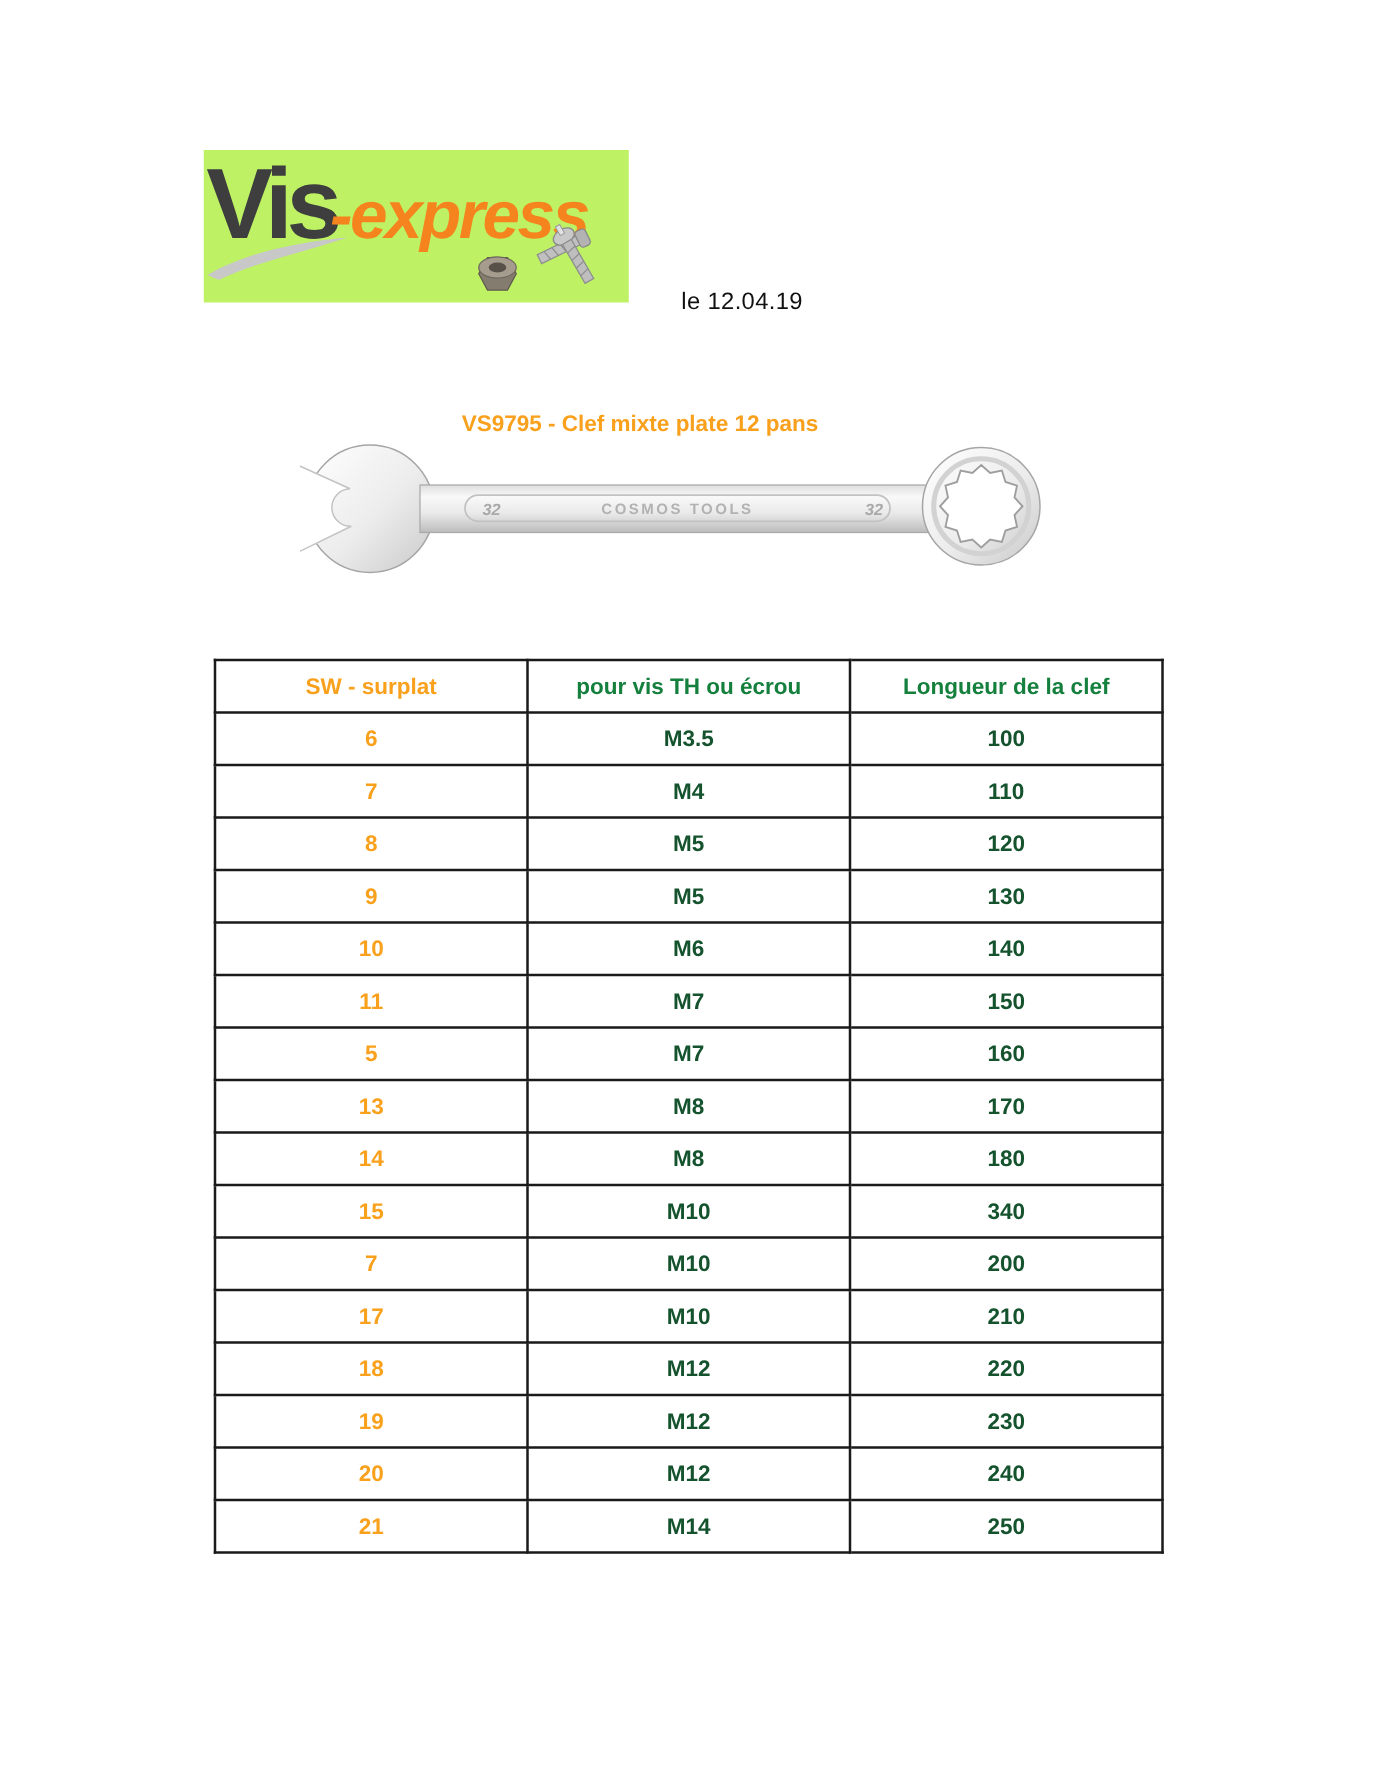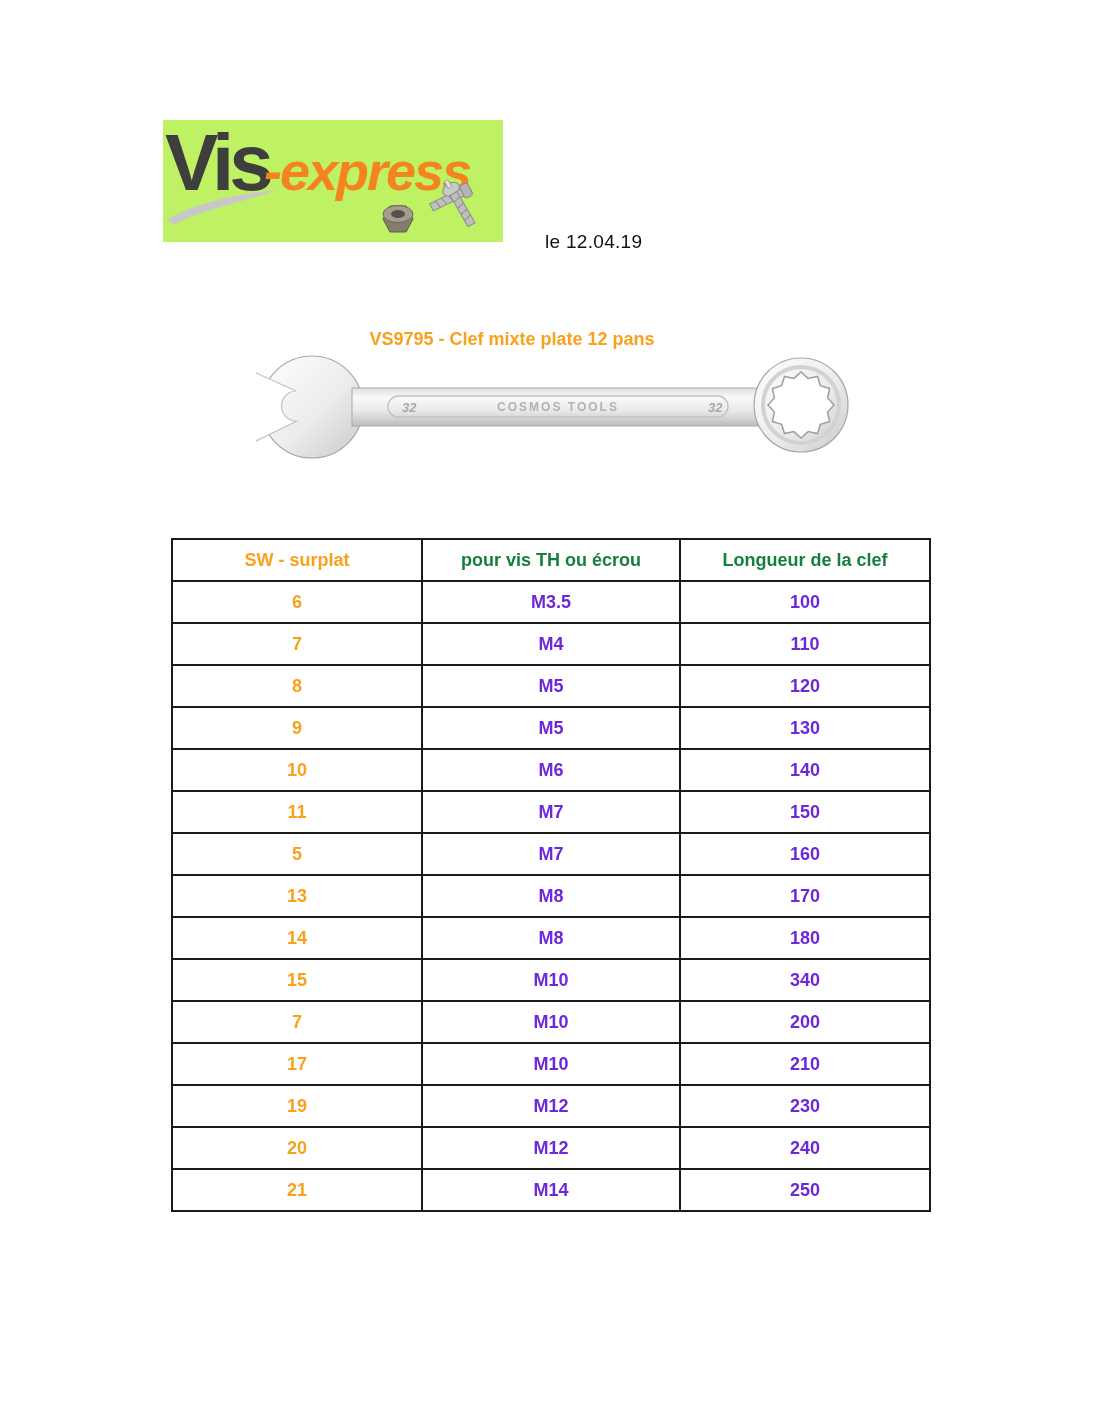--- a/index.html
+++ b/index.html
@@ -33,45 +33,45 @@
     left: 0;
     top: 329px;
     width: 1024px;
     text-align: center;
     font-size: 18px;
     font-weight: bold;
     color: #F9A01C;
   }
   .wrench-figure {
     position: absolute;
-    left: 256px;
+    left: 240px;
     top: 349px;
     width: 596px;
     height: 120px;
   }
   table.size-table {
     position: absolute;
     left: 171px;
-    top: 538px;
+    top: 527px;
     width: 758px;
     border-collapse: collapse;
     table-layout: fixed;
   }
   table.size-table th,
   table.size-table td {
     border: 2px solid #1a1a1a;
     height: 42px;
     text-align: center;
     vertical-align: middle;
     font-size: 18px;
     font-weight: bold;
     padding: 0;
   }
   table.size-table th { color: #15803d; }
-  table.size-table td { color: #6d28d9; }
+  table.size-table td { color: #14532d; }
   table.size-table .orange { color: #F9A11C; }
   .col-sw { width: 250px; }
   .col-vis { width: 258px; }
   .col-len { width: 250px; }
 </style>
 </head>
 <body>
 
 <div class="page">
 
@@ -219,20 +219,25 @@
           <td class="orange">7</td>
           <td>M10</td>
           <td>200</td>
         </tr>
         <tr>
           <td class="orange">17</td>
           <td>M10</td>
           <td>210</td>
         </tr>
         <tr>
+          <td class="orange">18</td>
+          <td>M12</td>
+          <td>220</td>
+        </tr>
+        <tr>
           <td class="orange">19</td>
           <td>M12</td>
           <td>230</td>
         </tr>
         <tr>
           <td class="orange">20</td>
           <td>M12</td>
           <td>240</td>
         </tr>
         <tr>

